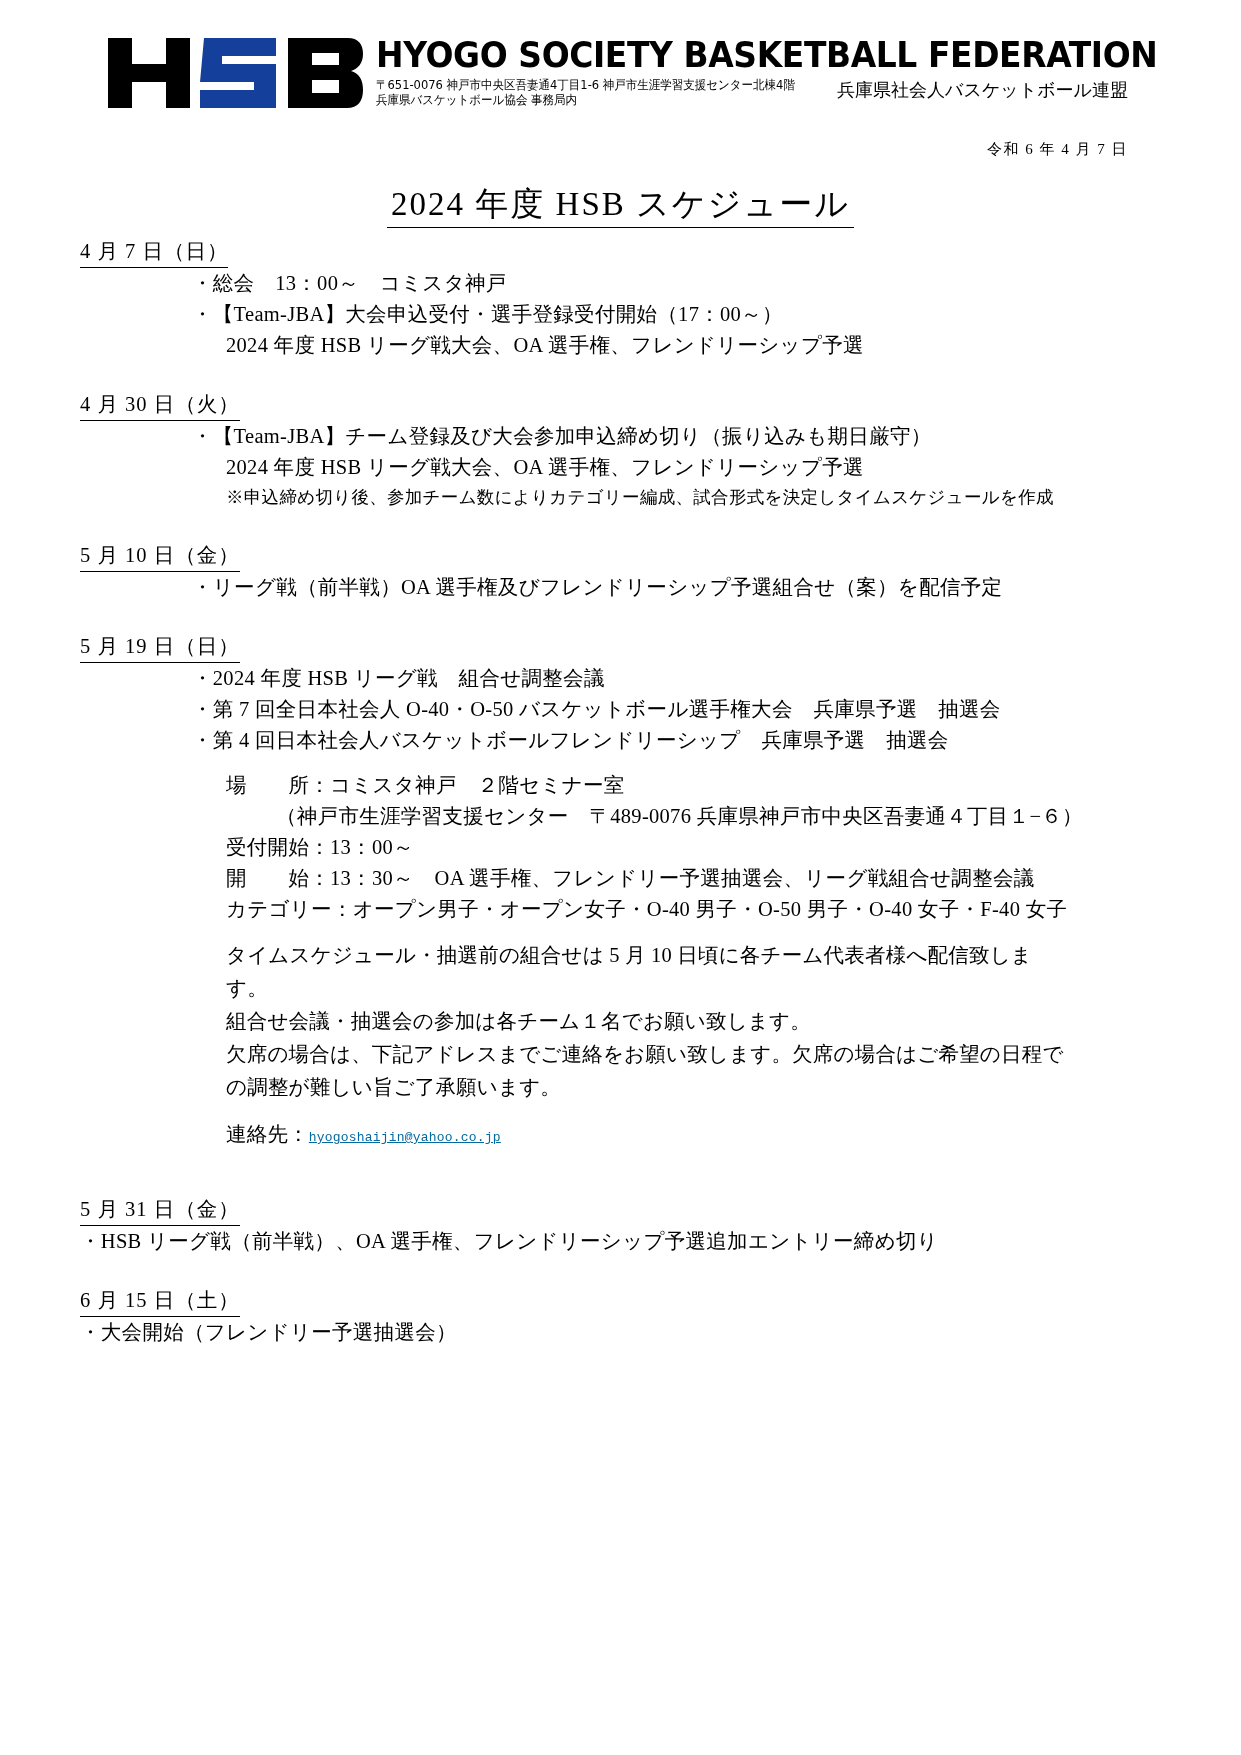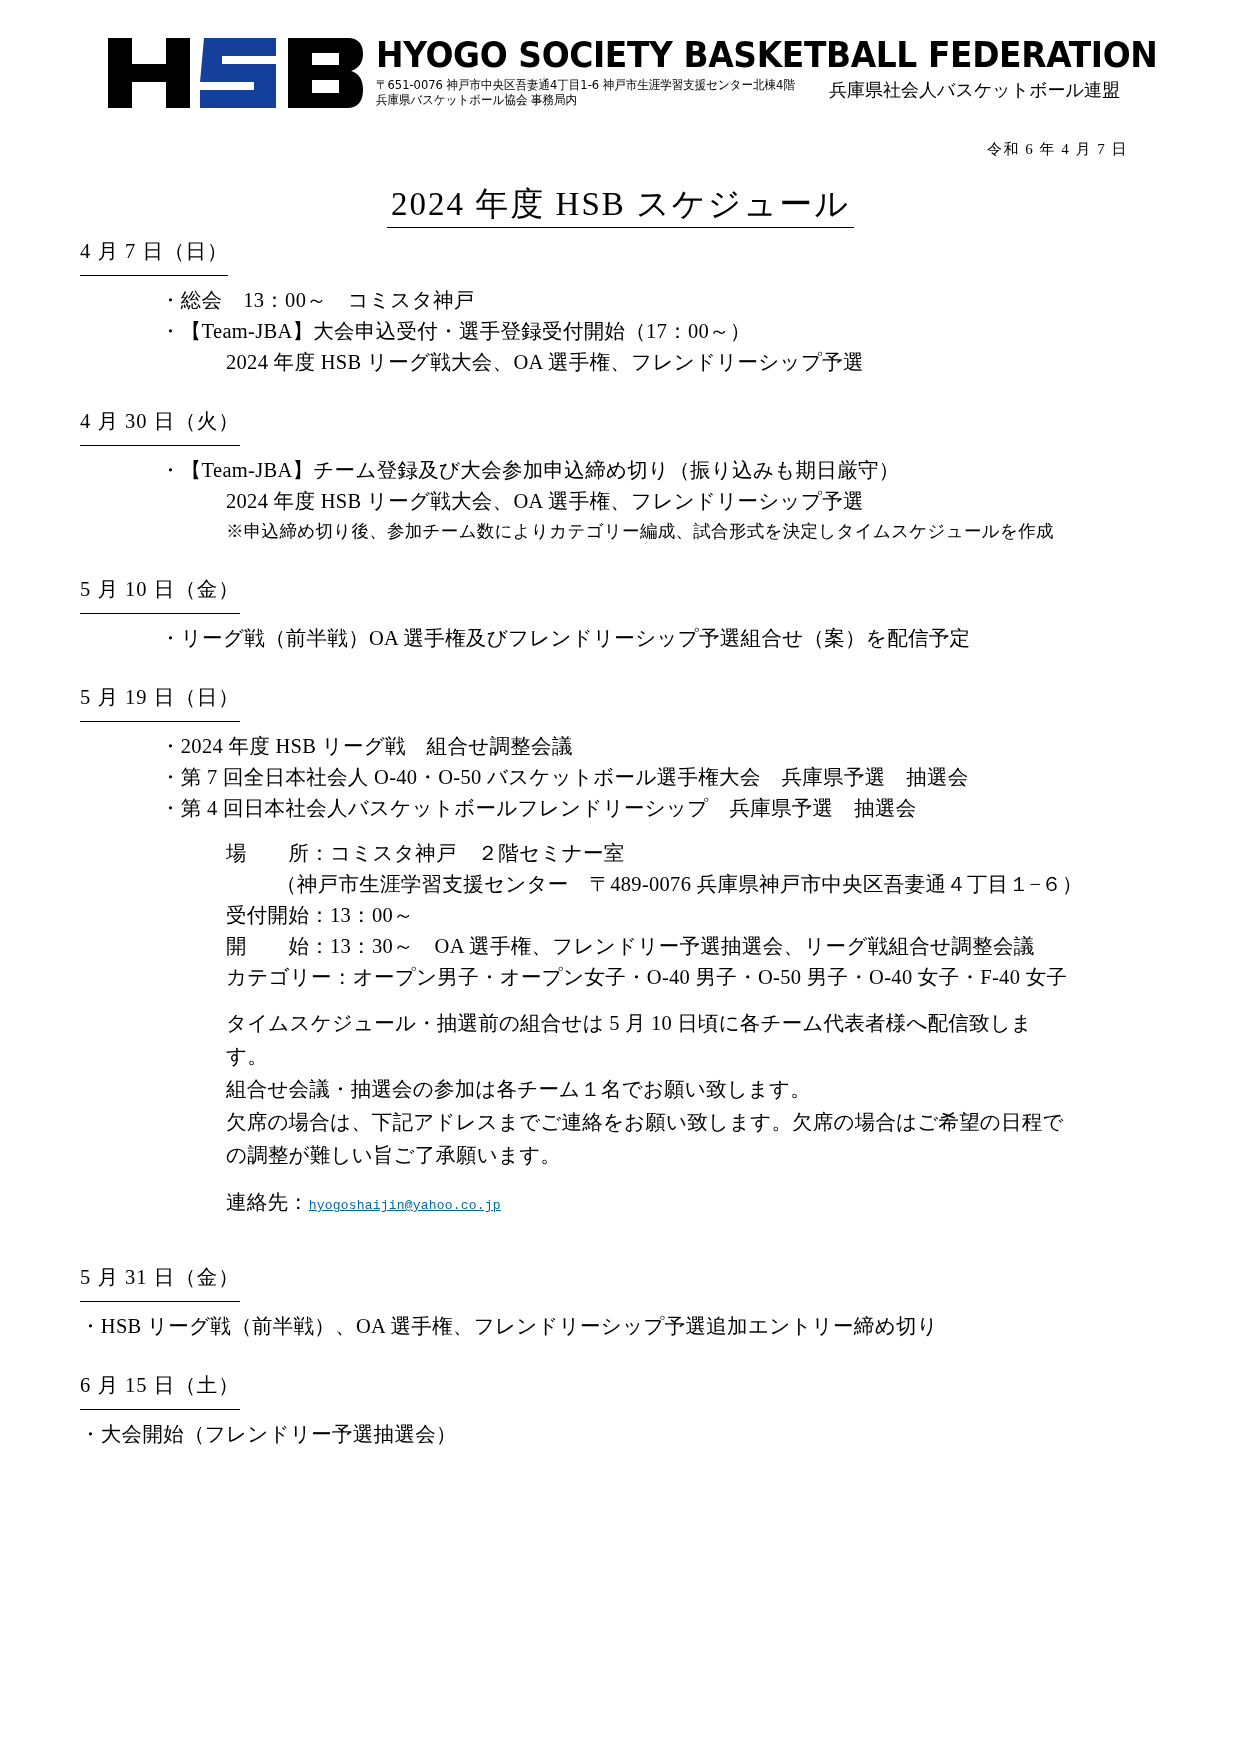--- a/index.html
+++ b/index.html
@@ -24,21 +24,21 @@
   }
   .addr1,.addr2{
     position:absolute;left:268px;
     font-family:"DejaVu Sans","Liberation Sans",sans-serif;
     font-size:12.5px;line-height:14px;white-space:nowrap;
     transform:scaleX(.92);transform-origin:left top;
   }
   .addr1{top:42px;}
   .addr2{top:57px;}
   .fed-jp{
-    position:absolute;right:8px;top:44px;
+    position:absolute;right:0;top:44px;
     font-family:"DejaVu Sans","Liberation Sans",sans-serif;
     font-size:18px;line-height:20px;white-space:nowrap;
   }
 
   
   .doc-date{
     position:absolute;right:113px;top:140px;
     font-size:15px;letter-spacing:1.5px;white-space:nowrap;
   }
   .doc-title{
@@ -49,31 +49,31 @@
     border-bottom:1.6px solid #000;padding:0 4px 5px 4px;
   }
 
   .content{position:absolute;left:80px;top:236px;right:70px;}
 
   .sec{margin:0 0 0 0;}
   .sec-head{
     display:inline-block;
     font-size:20.5px;line-height:30px;letter-spacing:1px;
     border-bottom:1.3px solid #000;
-    padding-bottom:9px;margin-bottom:9px;
+    padding-bottom:1px;
     white-space:nowrap;
     text-align:center;
   }
   .lines{margin:0;padding:0;}
   .ln{
     font-size:20.5px;line-height:31px;letter-spacing:.3px;
     white-space:nowrap;
   }
   .i0{margin-left:0;}
-  .i1{margin-left:80px;}
+  .i1{margin-left:112px;}
   .i2{margin-left:146px;}
   .i4{margin-left:196px;}
   .i5{margin-left:256px;}
   .small{font-size:17.5px;line-height:29px;}
   .gap{height:28px;}
   .gap-s{height:14px;}
   .gap-l{height:40px;}
   .para{
     font-size:20.5px;line-height:33px;letter-spacing:.2px;
     margin-left:146px;max-width:840px;

